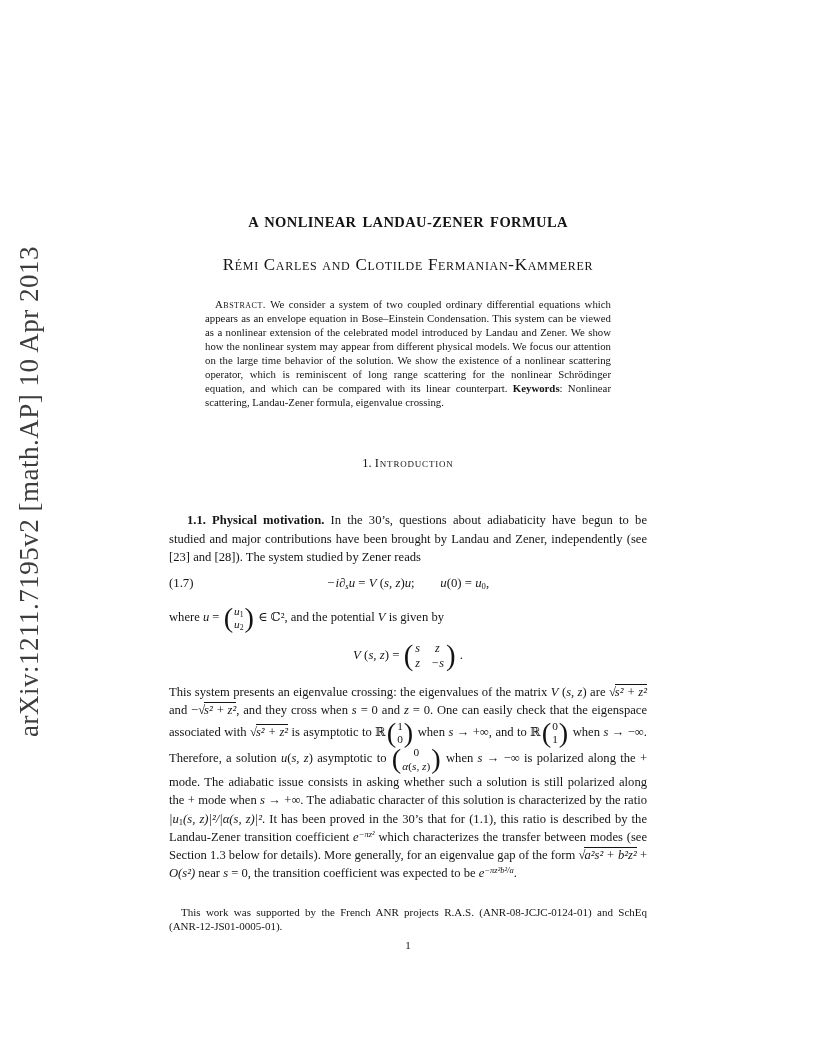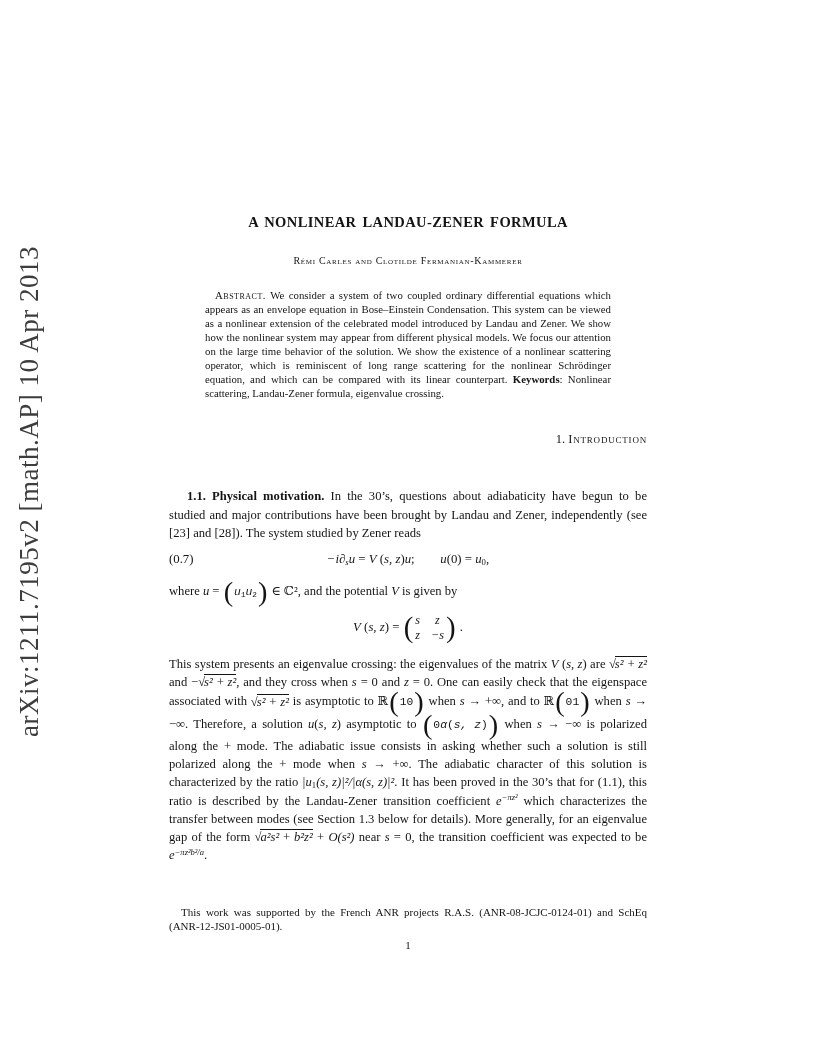--- a/index.html
+++ b/index.html
@@ -21,50 +21,50 @@
 
   .content { position: absolute; left: 169px; top: 197px; width: 478px; }
 
   .title {
     margin: 17px; text-align: center;
     font-size: 14.5px; font-weight: bold;
     letter-spacing: 0.4px; word-spacing: 2px;
   }
   .authors {
     margin-top: 24px; text-align: center;
-    font-size: 10px; font-variant: small-caps; letter-spacing: 0.7px;
+    font-size: 17px; font-variant: small-caps; letter-spacing: 0.7px;
   }
   .abstract {
     margin: 22px 36px 0; font-size: 10.8px; line-height: 1.3;
     text-align: justify; text-indent: 10px;
   }
   .abstract-label { font-variant: small-caps; letter-spacing: 0.5px; }
   .smallcaps { font-variant: small-caps; }
 
-  .section-heading { margin-top: 32px; text-align: right; font-size: 12.5px; }
+  .section-heading { margin-top: 47px; text-align: center; font-size: 12.5px; }
   .section-heading .smallcaps { letter-spacing: 0.8px; }
 
   .body-par { margin: 12px 0 0; font-size: 12.6px; line-height: 1.45; text-align: justify; }
   .indent { text-indent: 18px; margin-top: 40px; }
 
   .equation {
     position: relative; margin: 9px 0; text-align: center;
     font-size: 12.8px; line-height: 1.4;
   }
   .eq-tag { position: absolute; left: 0; top: 50%; transform: translateY(-50%); }
   .eq-body { display: inline-block; }
 
   sup, sub { font-size: 68%; line-height: 0; }
   sub { vertical-align: -0.25em; }
   sup { vertical-align: 0.5em; margin-top: 32px; }
 
   .vec { display: inline-flex; align-items: center; vertical-align: middle; margin: 0 1px; }
   .paren { font-size: 2.25em; font-weight: 400; line-height: 0.8; }
-  .vcol { display: inline-flex; flex-direction: row; align-items: center;
-          font-size: 0.9em; line-height: 1.18; padding: 0 1px; font-family: Liberation Mono, monospace; }
+  .vcol { display: inline-flex; flex-direction: column; align-items: center;
+          font-size: 0.9em; line-height: 1.18; padding: 0 1px; }
   .vrow { display: block; text-align: center; }
   .mgrid { display: inline-grid; grid-template-columns: auto auto; column-gap: 11px;
            justify-items: center; font-size: 0.95em; line-height: 1.25; padding: 0 2px; }
 
   .sqrt { white-space: nowrap; }
   .sqrt .radical { margin-right: -1px; }
   .sqrt .sqrt-body { display: inline-block; border-top: 1px solid currentColor; line-height: 1.12; }
 
   .footnote {
     position: absolute; left: 169px; top: 905px; width: 478px;
@@ -95,21 +95,21 @@
     </div>
 
     <div class="section-heading">
       <span>1.</span>
       <span class="smallcaps">Introduction</span>
     </div>
 
     <p class="body-par indent"><b>1.1. Physical motivation. </b>In the 30’s, questions about adiabaticity have begun to be studied and major contributions have been brought by Landau and Zener, independently (see [23] and [28]). The system studied by Zener reads</p>
 
     <div class="equation">
-      <span class="eq-tag">(0.7)</span>
+      <span class="eq-tag">(1.7)</span>
       <span class="eq-body"><i>−i∂</i><sub><i>s</i></sub><i>u</i> = <i>V</i> (<i>s, z</i>)<i>u</i>;  <i>u</i>(0) = <i>u</i><sub>0</sub>,</span>
     </div>
 
     <p class="body-par">where <i>u</i> = <span class="vec">
           <span class="paren">(</span>
           <span class="vcol">
             <span class="vrow"><i>u</i><sub>1</sub></span>
             <span class="vrow"><i>u</i><sub>2</sub></span>
           </span>
           <span class="paren">)</span>

